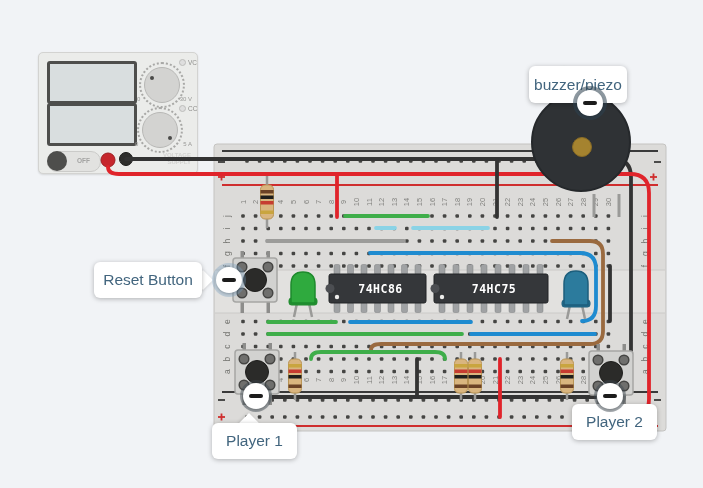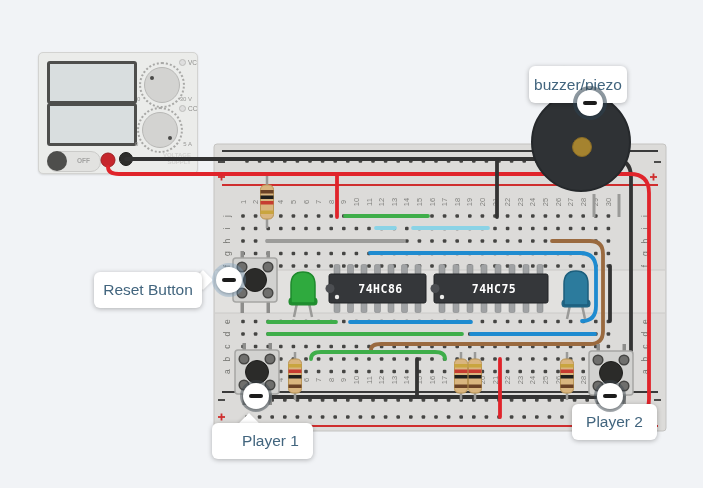--- a/index.html
+++ b/index.html
@@ -31,23 +31,23 @@
   
   #scene{position:absolute;left:0;top:0;z-index:2;pointer-events:none;}
 
   
   .tip{position:absolute;background:#fff;border-radius:6px;box-shadow:0 1px 5px rgba(0,0,0,.28);
        color:#42657e;font-size:15.5px;display:flex;align-items:center;justify-content:center;z-index:6;}
   .tip-tail{position:absolute;width:14px;height:14px;background:#fff;transform:rotate(45deg);
        box-shadow:0 1px 4px rgba(0,0,0,.22);z-index:5;}
   .t-buzzer{left:529px;top:42px;width:98px;height:37px;margin-top:24px;}
   .tt-buzzer{left:558px;top:70px;}
-  .t-reset{left:94px;top:272px;width:108px;height:36px;}
+  .t-reset{left:94px;top:262px;width:108px;height:36px;}
   .tt-reset{left:196px;top:273px;}
-  .t-p1{left:212px;top:423px;width:85px;height:36px;padding-left:16px;}
+  .t-p1{left:212px;top:423px;width:85px;height:36px;}
   .tt-p1{left:242px;top:416px;}
   .t-p2{left:572px;top:404px;width:85px;height:36px;}
   .tt-p2{left:604px;top:416px;}
 
   
   .anchor{position:absolute;width:26px;height:26px;border-radius:50%;background:#fff;z-index:7;
        display:flex;align-items:center;justify-content:center;
        box-shadow:0 0 0 4px rgba(120,160,195,.35),0 1px 3px rgba(0,0,0,.35);}
   .anchor .minus{width:14px;height:4px;background:#1c1c1c;border-radius:2px;}
   .a-buzzer{left:577px;top:90px;box-shadow:0 0 0 4px rgba(45,65,80,.55),0 1px 3px rgba(0,0,0,.35);}

